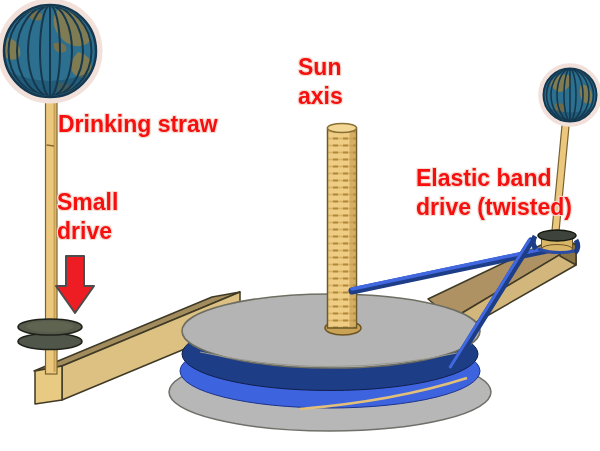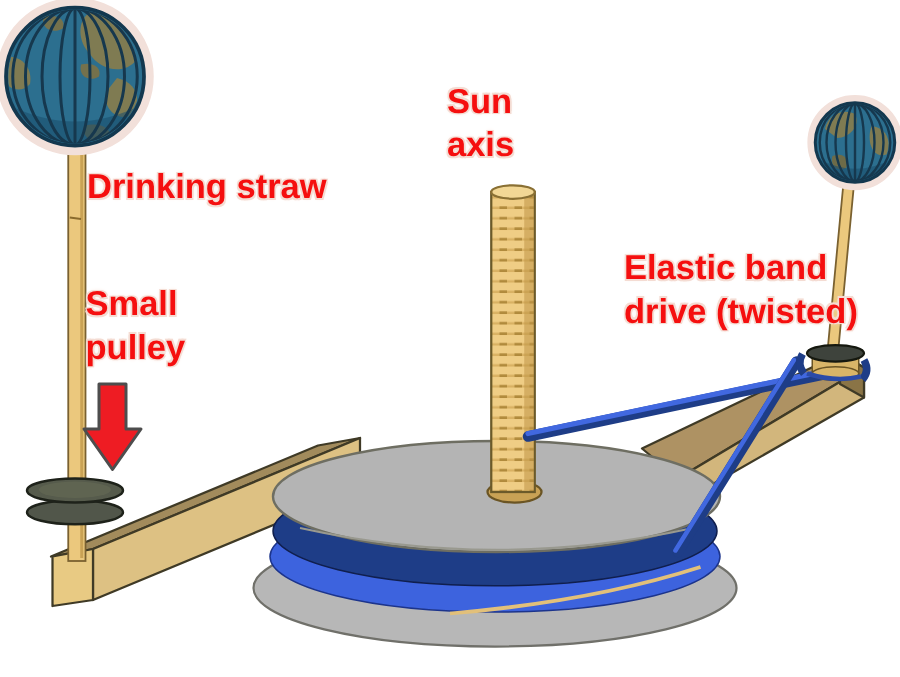--- a/index.html
+++ b/index.html
@@ -134,17 +134,17 @@
       <ellipse cx="570" cy="95" rx="19" ry="26" fill="none" stroke="#16384e" stroke-width="1.6"></ellipse>
       <ellipse cx="570" cy="95" rx="23.5" ry="26" fill="none" stroke="#16384e" stroke-width="1.6"></ellipse>
       <line x1="570" y1="68" x2="570" y2="122" stroke="#16384e" stroke-width="1.6"></line>
     </g>
   </g>
 
   <polygon points="66,256 84,256 84,286 94,286 75,313 56,286 66,286" fill="#ee1c23" stroke="#4d4d4d" stroke-width="2" stroke-linejoin="round"></polygon>
 </svg>
 
 <div class="lbl" id="lbl-straw">Drinking straw</div>
-<div class="lbl" id="lbl-small">Small pulley</div>
+<div class="lbl" id="lbl-small">Small drive</div>
 <div class="lbl" id="lbl-sun">Sun axis</div>
 <div class="lbl" id="lbl-elastic">Elastic band drive (twisted)</div>
 
 </div>
 
 </body></html>

